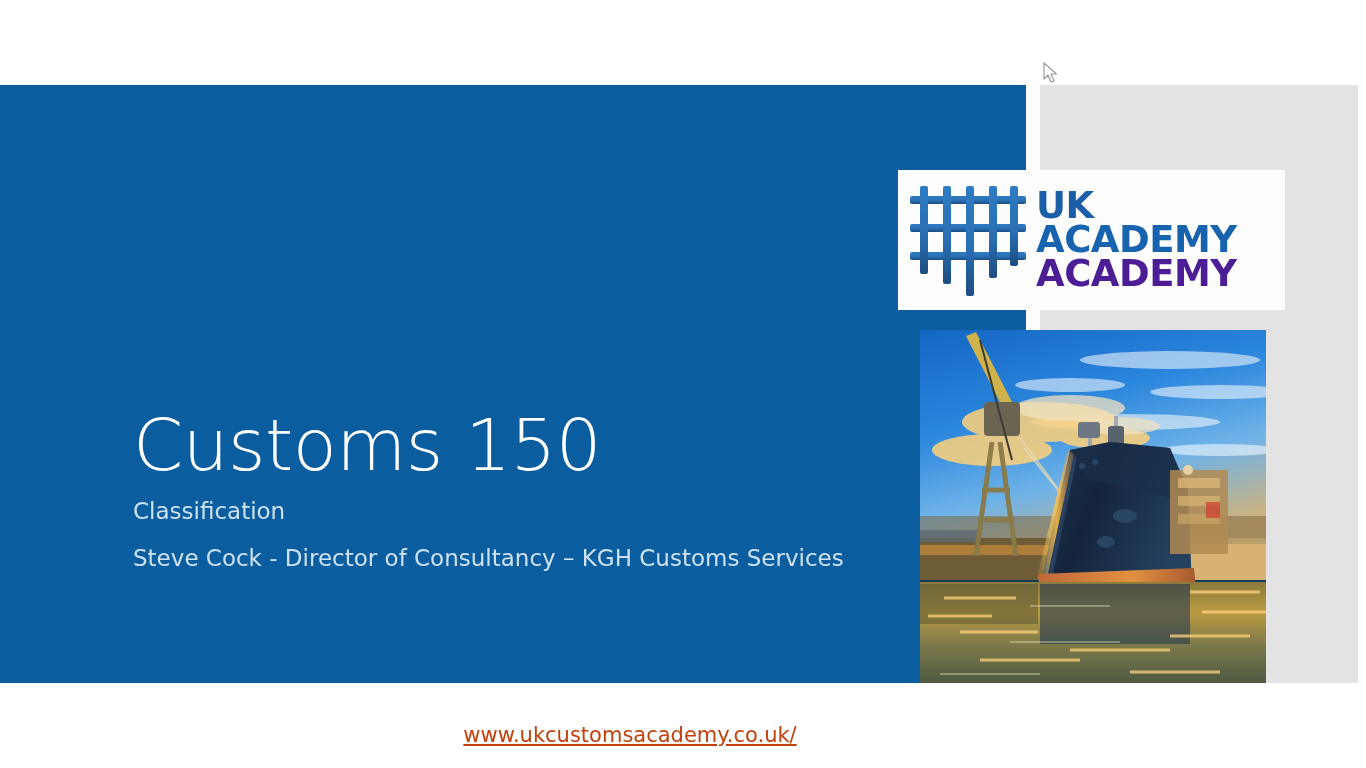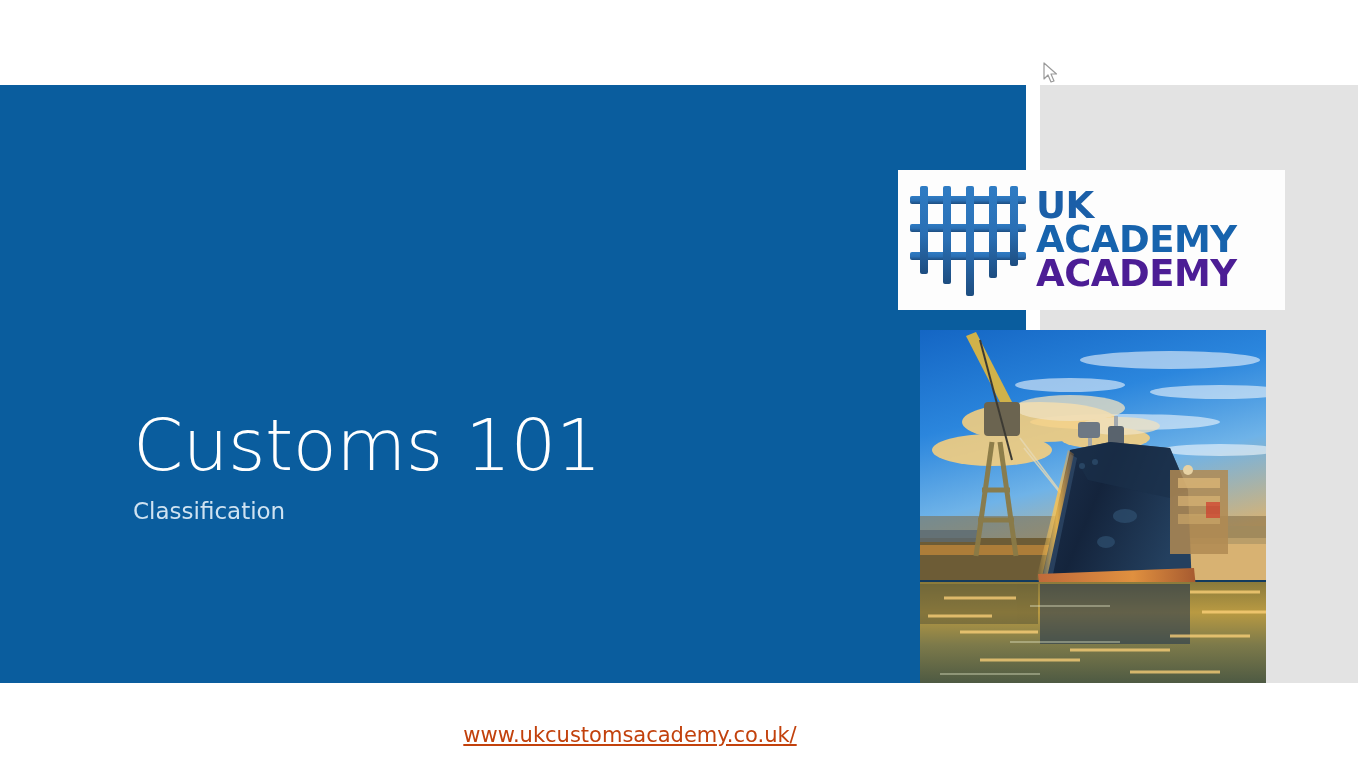--- a/index.html
+++ b/index.html
@@ -152,23 +152,24 @@
 </head>
 <body>
 
 <div id="slide">
 
   <div class="grey-panel"></div>
 
   <div class="blue-panel"></div>
 
   <div class="title-block">
-    <h1 class="slide-title">Customs 101</h1>
+    <h1 class="slide-title">Customs 150</h1>
     <ul class="subtitle-list">
       <li class="subtitle-line">Classification</li>
+      <li class="subtitle-line">Steve Cock - Director of Consultancy – KGH Customs Services</li>
     </ul>
   </div>
 
   <div class="logo-card">
     <span>
       <svg class="logo-mark" viewBox="0 0 124 112" xmlns="http://www.w3.org/2000/svg" aria-hidden="true">
         <defs>
           <linearGradient id="gridGrad" x1="0" y1="0" x2="0" y2="1">
             <stop offset="0%" stop-color="#2f7cc4"></stop>
             <stop offset="55%" stop-color="#2a6fb4"></stop>

